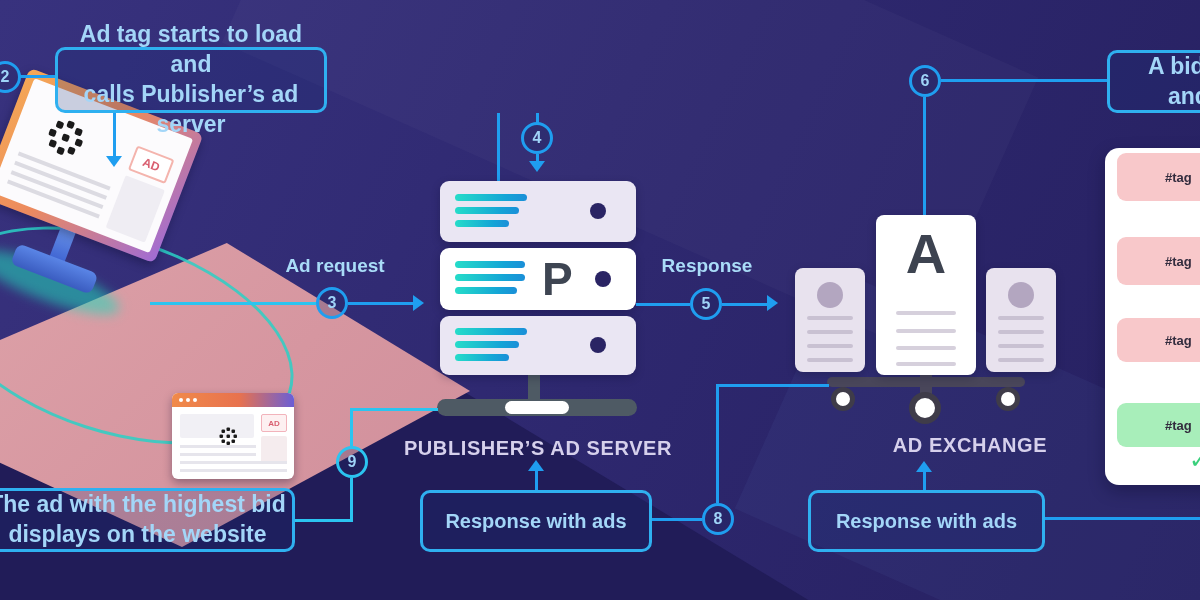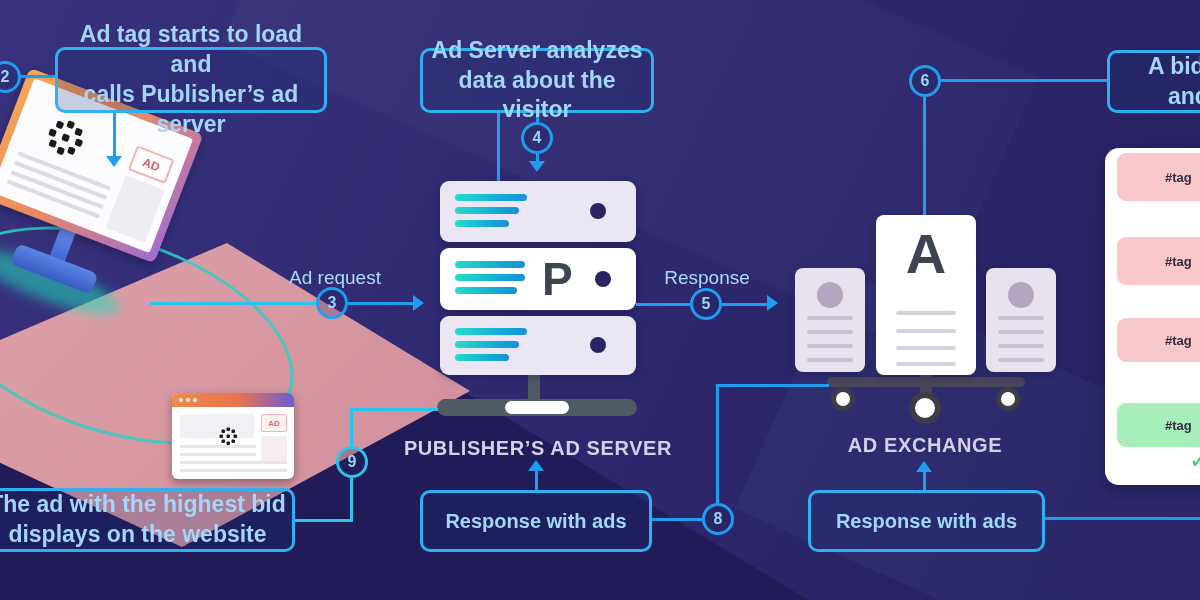--- a/index.html
+++ b/index.html
@@ -21,21 +21,21 @@
   .num{position:absolute;width:32px;height:32px;border-radius:50%;border:3px solid #1f9ef0;
        color:#9fd4f8;font-weight:bold;font-size:16px;line-height:25px;text-align:center;
        background:rgba(28,38,100,.25);z-index:4;}
   
   .callout{position:absolute;border:3px solid #2fb0f0;border-radius:10px;color:#a3d6f8;
            font-weight:bold;font-size:23px;line-height:1.3;display:flex;align-items:center;
            justify-content:center;text-align:center;white-space:pre-line;
            background:rgba(25,45,120,.22);z-index:4;}
   .seclabel{position:absolute;color:#d6d0ec;font-weight:bold;font-size:20px;letter-spacing:.6px;
             text-align:center;z-index:4;}
-  .flowlabel{position:absolute;color:#a9dcf8;font-weight:normal;font-size:19px;text-align:center;z-index:4;margin-top:12px;}
+  .flowlabel{position:absolute;color:#a9dcf8;font-weight:bold;font-size:19px;text-align:center;z-index:4;}
   
   .srvcard{position:absolute;left:440px;width:196px;background:#eae6f3;border-radius:9px;
            box-shadow:0 3px 8px rgba(10,10,40,.25);z-index:3;}
   .srvbar{position:absolute;height:7px;border-radius:3.5px;
           background:linear-gradient(90deg,#25dcc9 0%,#14a5d6 70%,#1b8fd8 100%);}
   .led{position:absolute;width:16px;height:16px;border-radius:50%;background:#2a2464;}
   
   .excard{position:absolute;background:#e8e2ee;border-radius:8px;box-shadow:0 3px 8px rgba(10,10,40,.25);z-index:3;}
   .exline{position:absolute;height:3.5px;background:#c9c1d2;border-radius:2px;}
   .node{position:absolute;border-radius:50%;background:#fff;border:5px solid #3f3c49;z-index:3;}
@@ -93,22 +93,20 @@
     </div>
   </div>
 
   <div class="num" style="left:-11px;top:61px;">2</div>
   <div class="ln" style="left:20px;top:75px;width:35px;height:3px;"></div>
   <div class="callout" style="left:55px;top:47px;width:272px;height:66px;">Ad tag starts to load and
 calls Publisher’s ad server</div>
   <div class="ln" style="left:113px;top:113px;width:3px;height:44px;"></div>
   <div class="ah down" style="left:106px;top:156px;"></div>
 
-  <div class="callout" style="left:420px;top:48px;width:234px;height:65px;">Ad Server analyzes
-data about the visitor</div>
   <div class="ln" style="left:497px;top:113px;width:3px;height:70px;"></div>
   <div class="ln" style="left:536px;top:113px;width:3px;height:10px;"></div>
   <div class="num" style="left:521px;top:122px;">4</div>
   <div class="ln" style="left:536px;top:154px;width:3px;height:8px;"></div>
   <div class="ah down" style="left:529px;top:161px;"></div>
 
   <div class="flowlabel" style="left:270px;top:255px;width:130px;">Ad request</div>
   <div class="ln cyan" style="left:150px;top:302px;width:166px;height:3px;"></div>
   <div class="num" style="left:316px;top:287px;">3</div>
   <div class="ln" style="left:348px;top:302px;width:66px;height:3px;"></div>
@@ -171,21 +169,21 @@
     <div class="exline" style="left:12px;top:48px;width:46px;"></div>
     <div class="exline" style="left:12px;top:62px;width:46px;"></div>
     <div class="exline" style="left:12px;top:76px;width:46px;"></div>
     <div class="exline" style="left:12px;top:90px;width:46px;"></div>
   </div>
   <div class="abs" style="left:827px;top:377px;width:198px;height:10px;background:#49465a;border-radius:5px;z-index:2;"></div>
   <div class="abs" style="left:920px;top:373px;width:12px;height:22px;background:#49465a;z-index:2;"></div>
   <div class="node" style="left:831px;top:387px;width:24px;height:24px;"></div>
   <div class="node" style="left:909px;top:392px;width:32px;height:32px;border-width:6px;"></div>
   <div class="node" style="left:996px;top:387px;width:24px;height:24px;"></div>
-  <div class="seclabel" style="left:795px;top:434px;width:260px;">AD EXCHANGE</div>
+  <div class="seclabel" style="left:840px;top:434px;width:260px;">AD EXCHANGE</div>
 
   <div class="callout" style="left:420px;top:490px;width:232px;height:62px;font-size:20px;">Response with ads</div>
   <div class="ln" style="left:535px;top:470px;width:3px;height:20px;"></div>
   <div class="ah up" style="left:528px;top:460px;"></div>
   <div class="ln" style="left:652px;top:518px;width:50px;height:3px;"></div>
   <div class="num" style="left:702px;top:503px;">8</div>
   <div class="ln" style="left:716px;top:384px;width:3px;height:119px;"></div>
   <div class="ln" style="left:716px;top:384px;width:113px;height:3px;"></div>
 
   <div class="callout" style="left:808px;top:490px;width:237px;height:62px;font-size:20px;">Response with ads</div>

